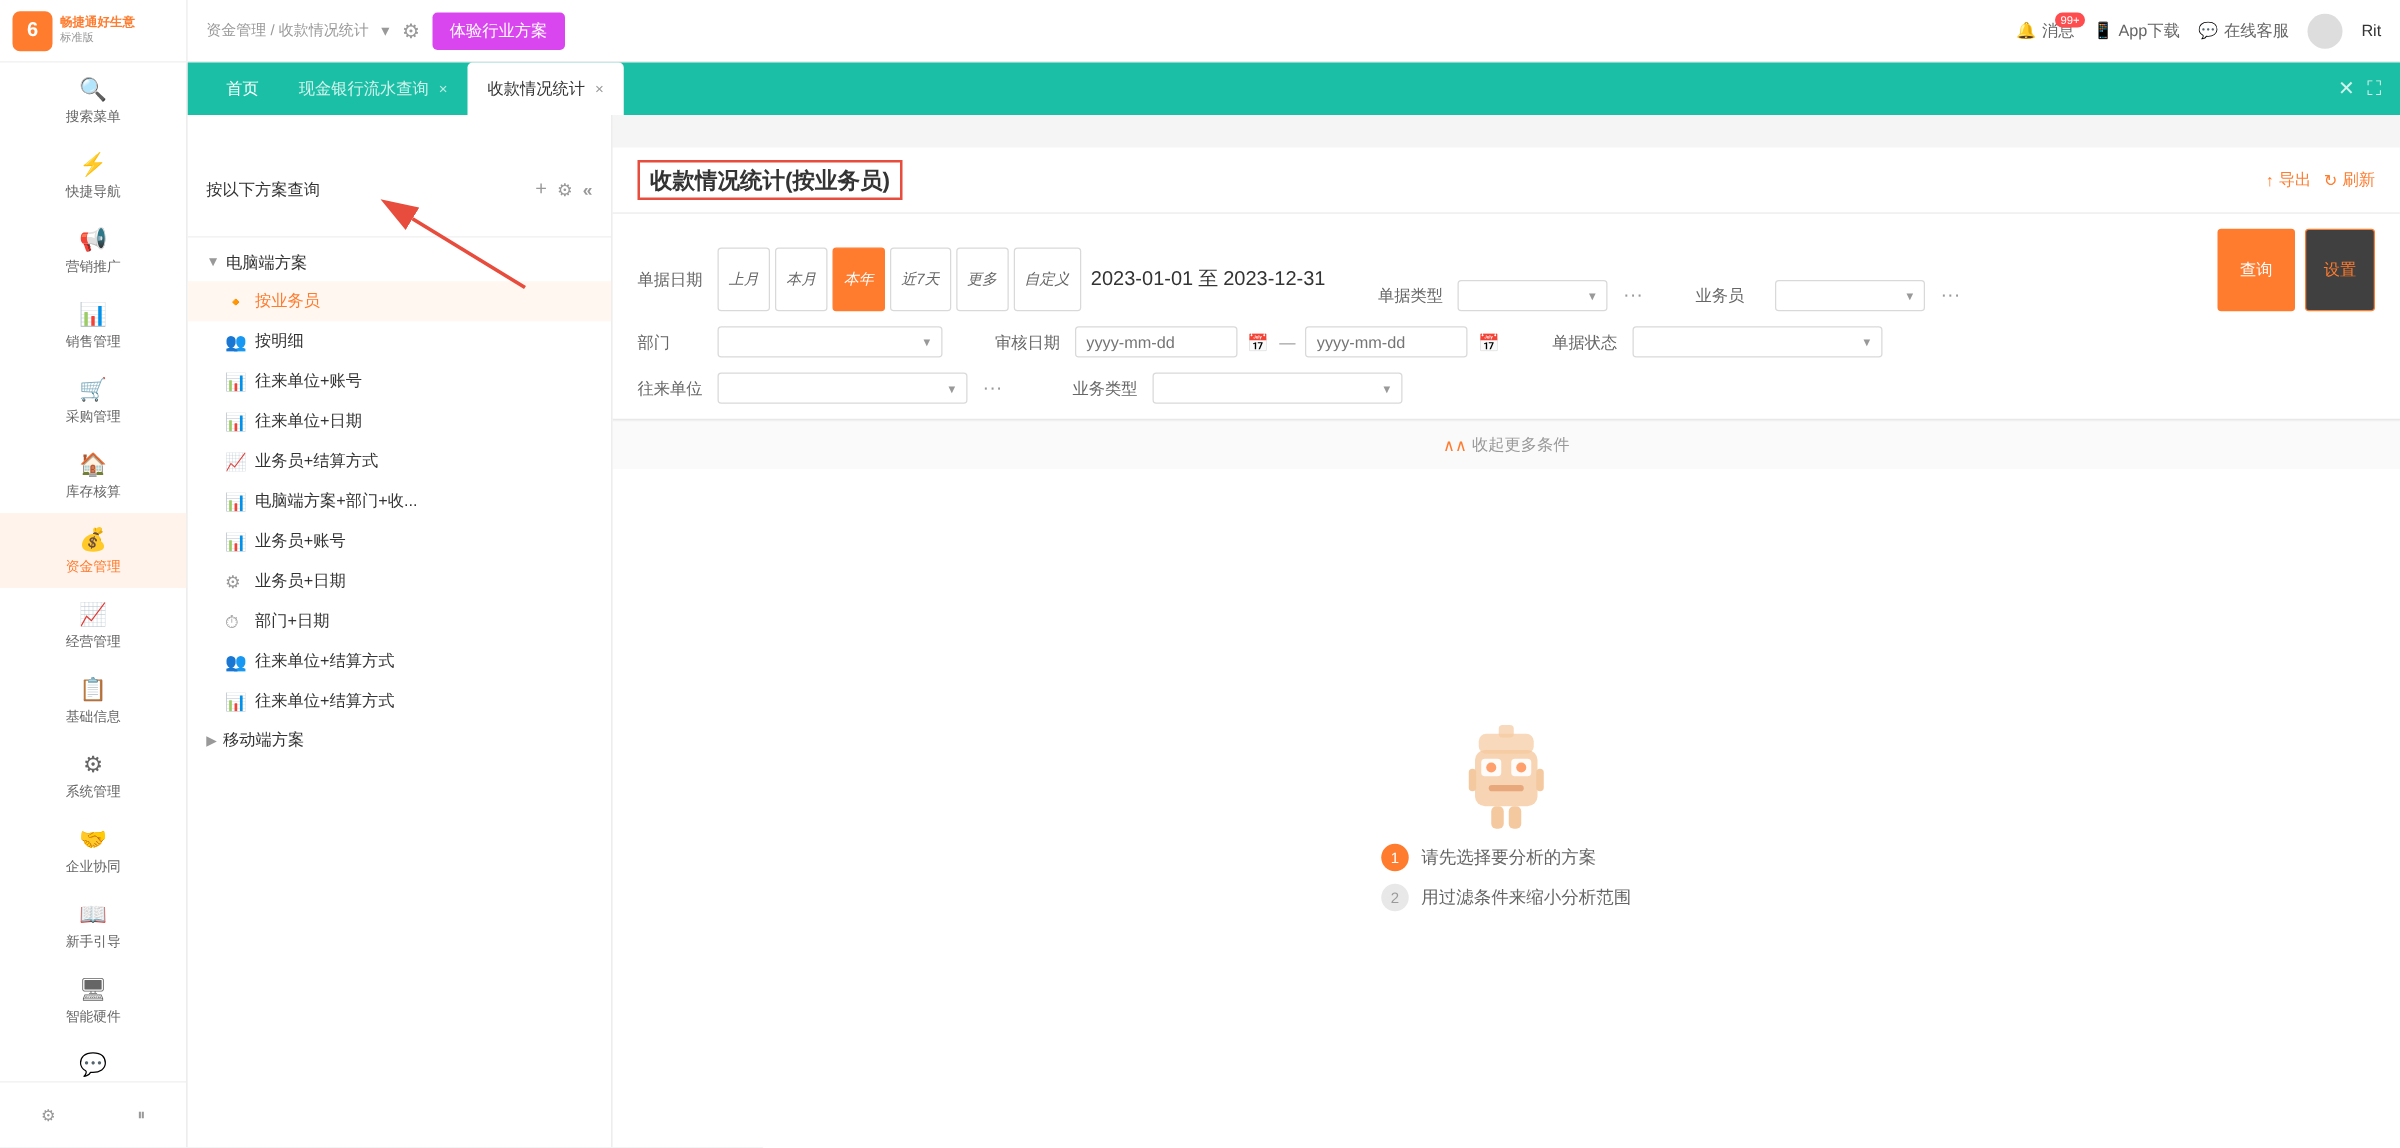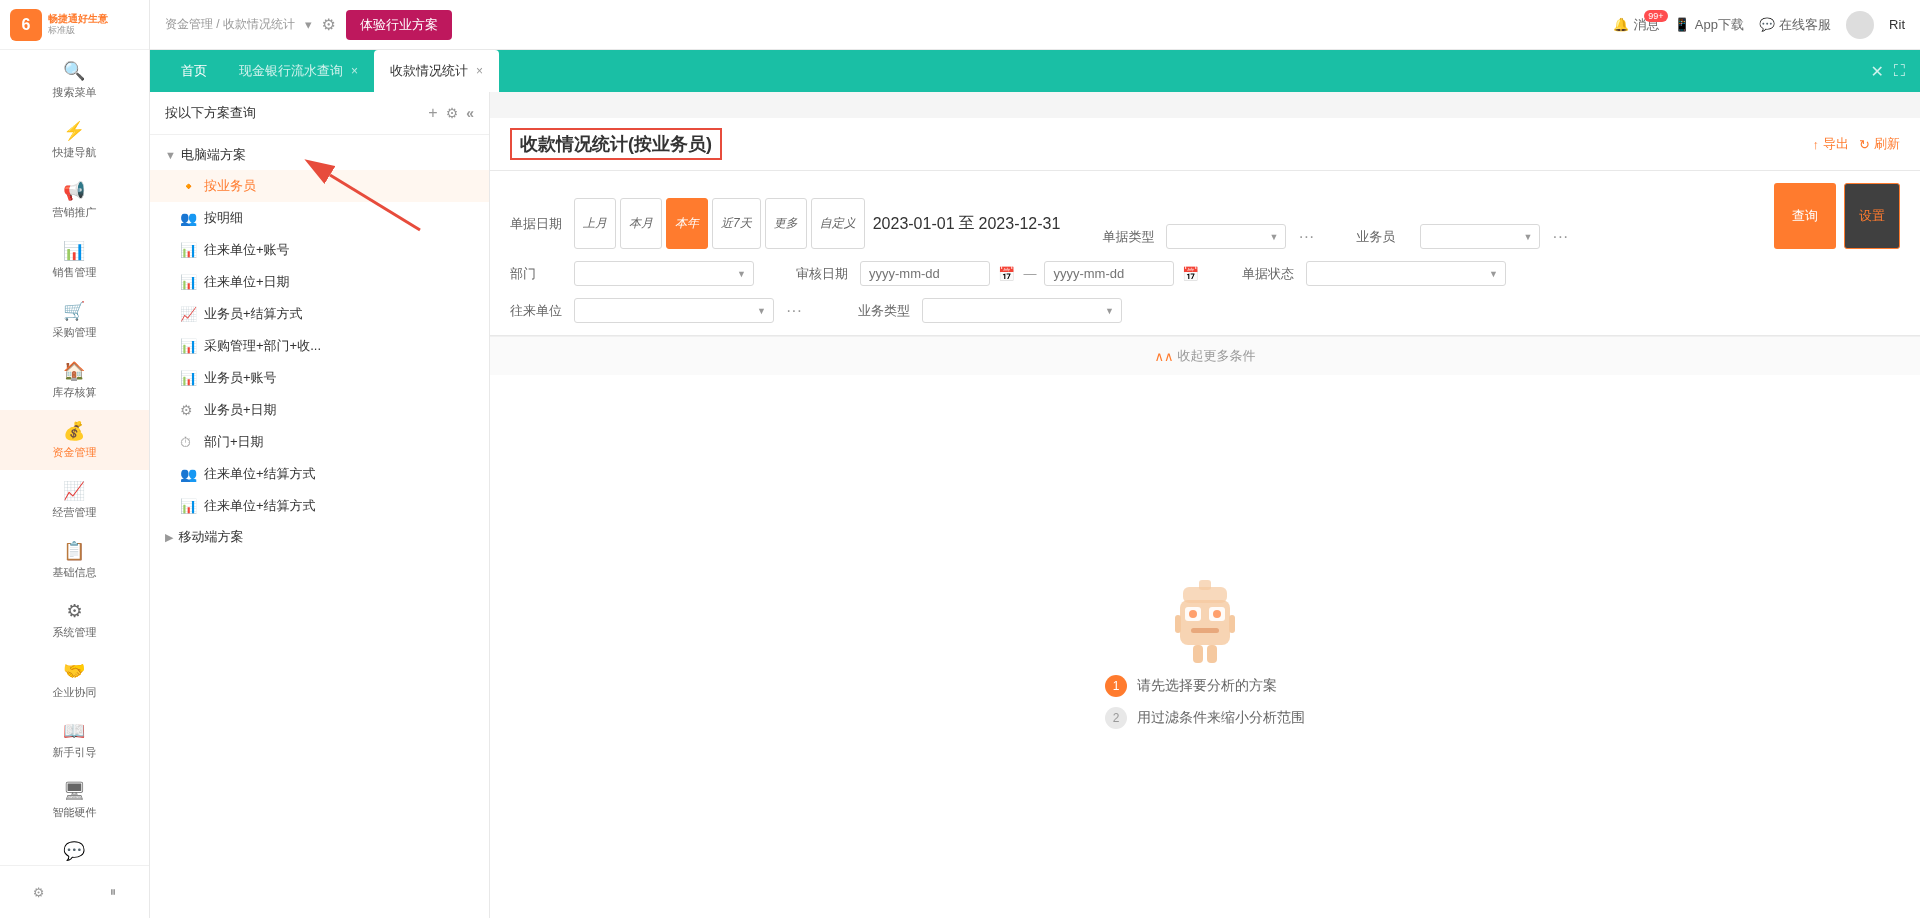--- a/index.html
+++ b/index.html
@@ -23,21 +23,21 @@
 
     
     .main-content { flex: 1; display: flex; flex-direction: column; overflow: hidden; }
 
     
     .top-header { height: 50px; background: #fff; display: flex; align-items: center; padding: 0 15px; border-bottom: 1px solid #e8e8e8; justify-content: space-between; }
     .header-left { display: flex; align-items: center; gap: 10px; }
     .header-breadcrumb { color: #999; font-size: 12px; }
     .header-dropdown { color: #999; cursor: pointer; }
     .header-settings { color: #999; cursor: pointer; font-size: 16px; }
-    .trial-btn { background: #be185d; color: #fff; border: none; padding: 6px 14px; border-radius: 4px; cursor: pointer; font-size: 13px; }
+    .trial-btn { background: #d946ef; color: #fff; border: none; padding: 6px 14px; border-radius: 4px; cursor: pointer; font-size: 13px; }
     .header-right { display: flex; align-items: center; gap: 15px; color: #666; font-size: 13px; }
     .notification-icon { position: relative; cursor: pointer; }
     .notification-badge { position: absolute; top: -6px; right: -8px; background: #ff4d4f; color: #fff; font-size: 9px; padding: 1px 4px; border-radius: 8px; }
     .header-right-item { cursor: pointer; display: flex; align-items: center; gap: 4px; }
     .user-avatar { width: 28px; height: 28px; border-radius: 50%; background: #ddd; }
 
     
     .tab-bar { height: 42px; background: #1abfa5; display: flex; align-items: center; padding: 0 15px; gap: 0; }
     .tab-item { padding: 0 16px; height: 42px; display: flex; align-items: center; color: rgba(255,255,255,0.8); cursor: pointer; font-size: 13px; position: relative; }
     .tab-item.home { color: #fff; }
@@ -45,21 +45,21 @@
     .tab-close { margin-left: 8px; color: rgba(255,255,255,0.7); font-size: 12px; cursor: pointer; }
     .tab-item.active .tab-close { color: #999; }
     .tab-bar-right { margin-left: auto; display: flex; align-items: center; gap: 10px; }
     .tab-bar-btn { color: rgba(255,255,255,0.8); cursor: pointer; font-size: 16px; }
 
     
     .page-content { flex: 1; display: flex; overflow: hidden; background: #f5f5f5; }
 
     
     .left-panel { width: 340px; background: #fff; flex-shrink: 0; border-right: 1px solid #e8e8e8; display: flex; flex-direction: column; }
-    .left-panel-header { padding: 12px 15px; display: flex; align-items: center; justify-content: space-between; border-bottom: 1px solid #f0f0f0; }
+    .left-panel-header { padding: 28px 15px; display: flex; align-items: center; justify-content: space-between; border-bottom: 1px solid #f0f0f0; margin-top: 23px; }
     .left-panel-title { font-size: 13px; color: #333; }
     .left-panel-actions { display: flex; align-items: center; gap: 8px; color: #999; cursor: pointer; }
     .left-panel-body { flex: 1; overflow-y: auto; padding: 5px 0; }
     .tree-group { }
     .tree-group-title { display: flex; align-items: center; padding: 6px 15px; cursor: pointer; color: #333; font-size: 13px; }
     .tree-group-title .arrow { margin-right: 5px; color: #999; font-size: 11px; }
     .tree-item { display: flex; align-items: center; padding: 7px 15px 7px 30px; cursor: pointer; color: #333; font-size: 13px; }
     .tree-item.active { color: #ff7b2e; background: #fff7f0; }
     .tree-item .item-icon { margin-right: 8px; font-size: 14px; color: #999; width: 16px; }
     .tree-item.active .item-icon { color: #ff7b2e; }
@@ -286,21 +286,21 @@
               <span>往来单位+日期</span>
             </div>
 
             <div class="tree-item">
               <span class="item-icon">📈</span>
               <span>业务员+结算方式</span>
             </div>
 
             <div class="tree-item">
               <span class="item-icon">📊</span>
-              <span>采购管理+部门+收...</span>
+              <span>电脑端方案+部门+收...</span>
             </div>
 
             <div class="tree-item">
               <span class="item-icon">📊</span>
               <span>业务员+账号</span>
             </div>
 
             <div class="tree-item">
               <span class="item-icon">⚙</span>
               <span>业务员+日期</span>

